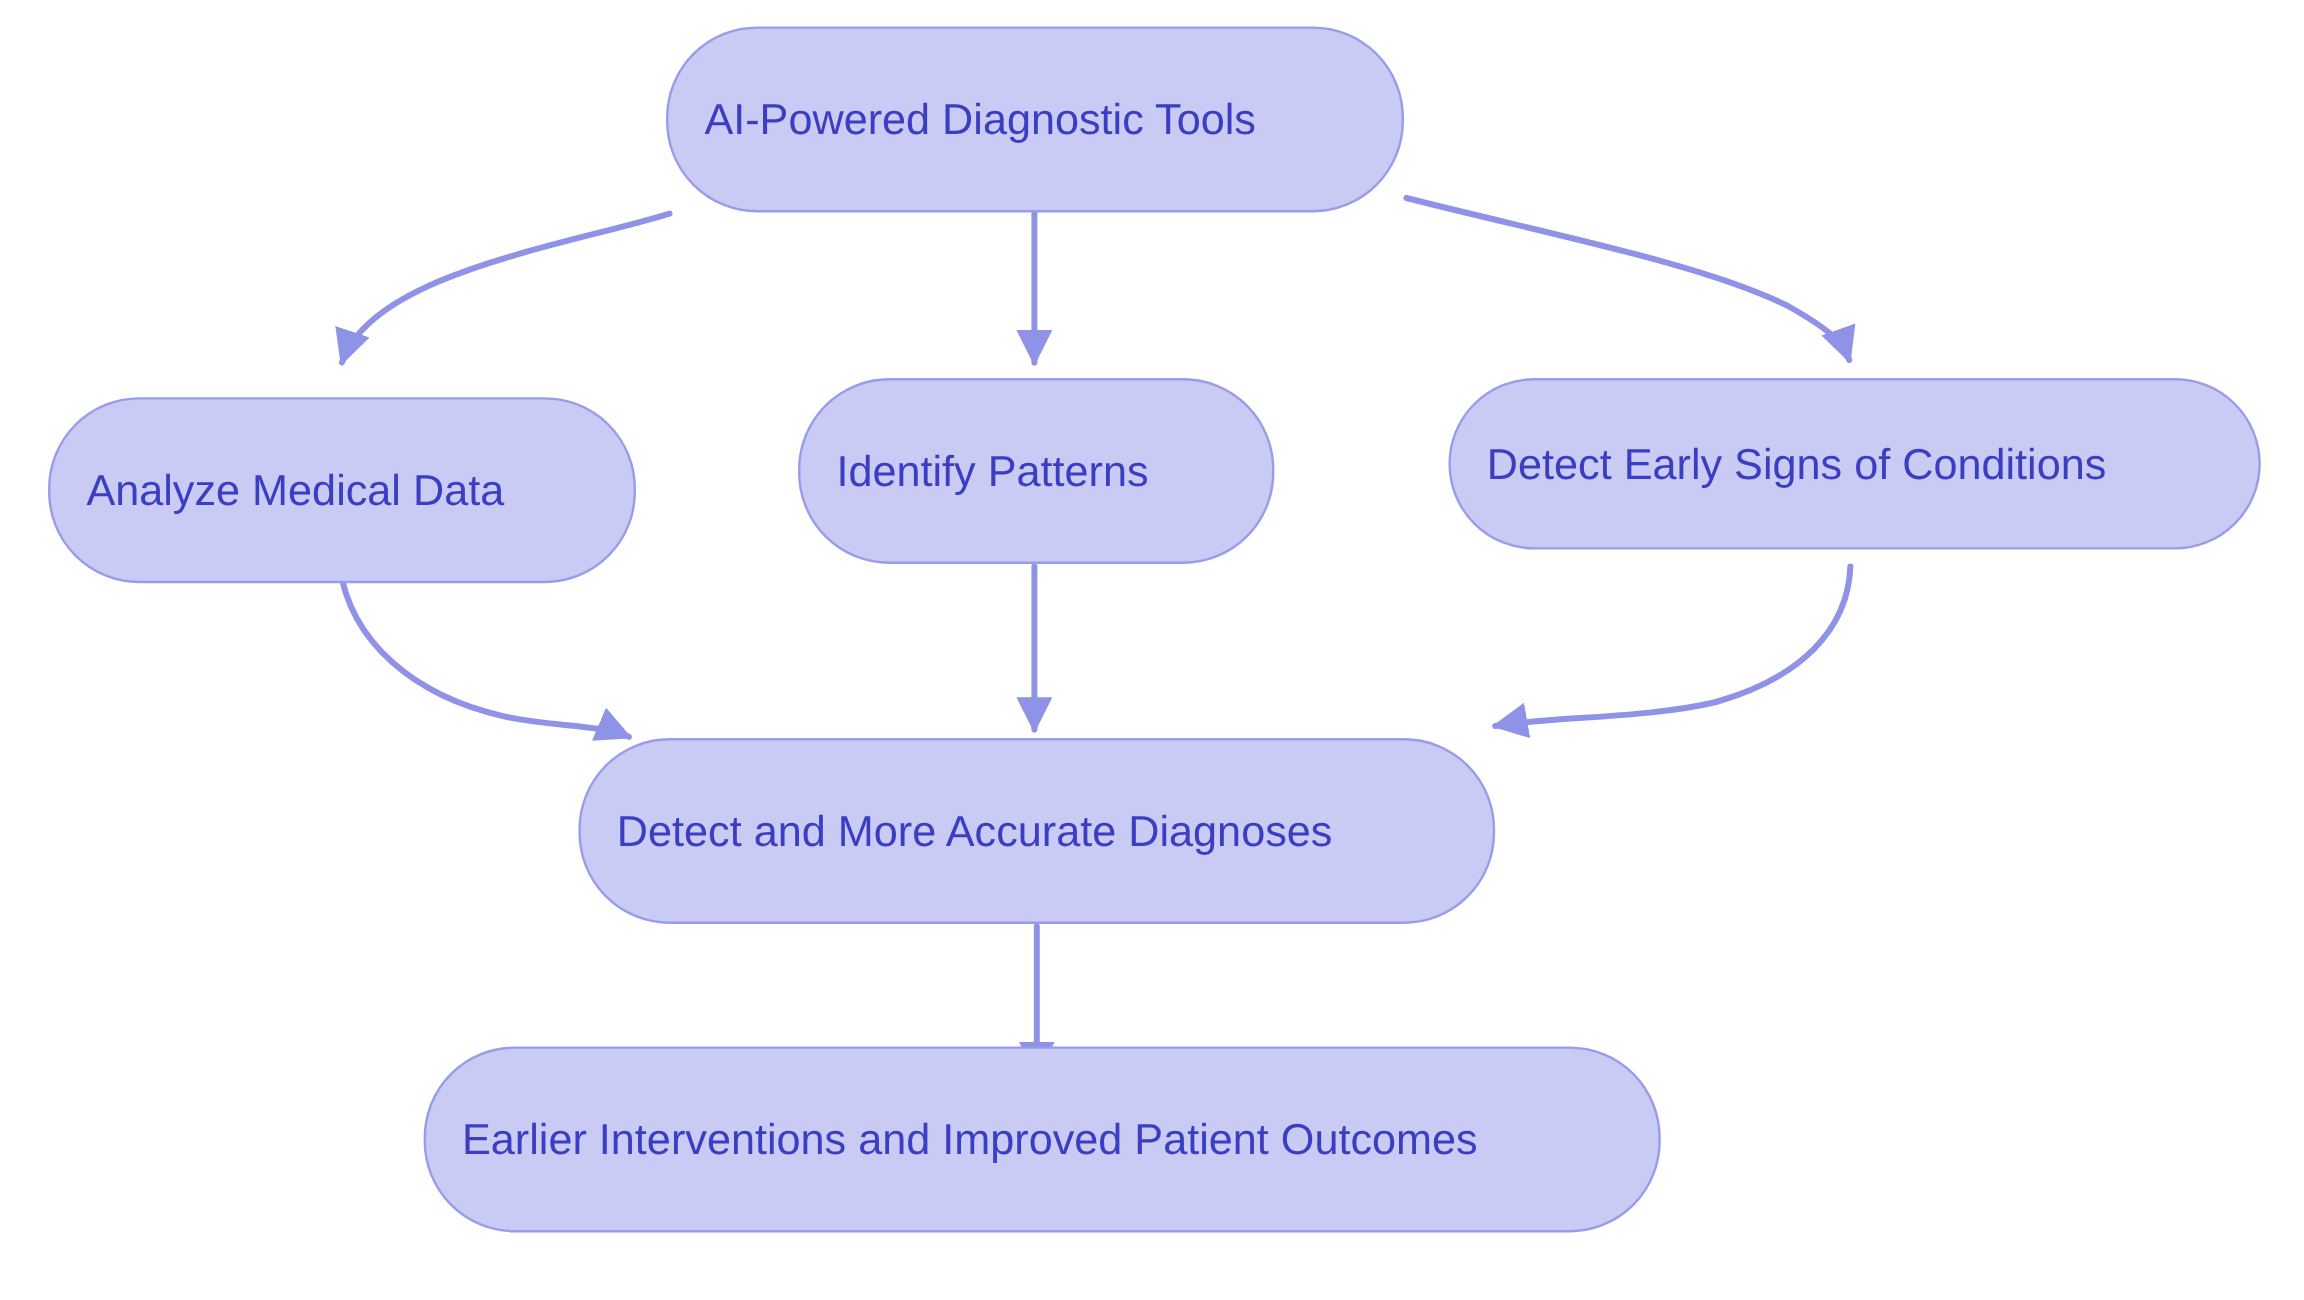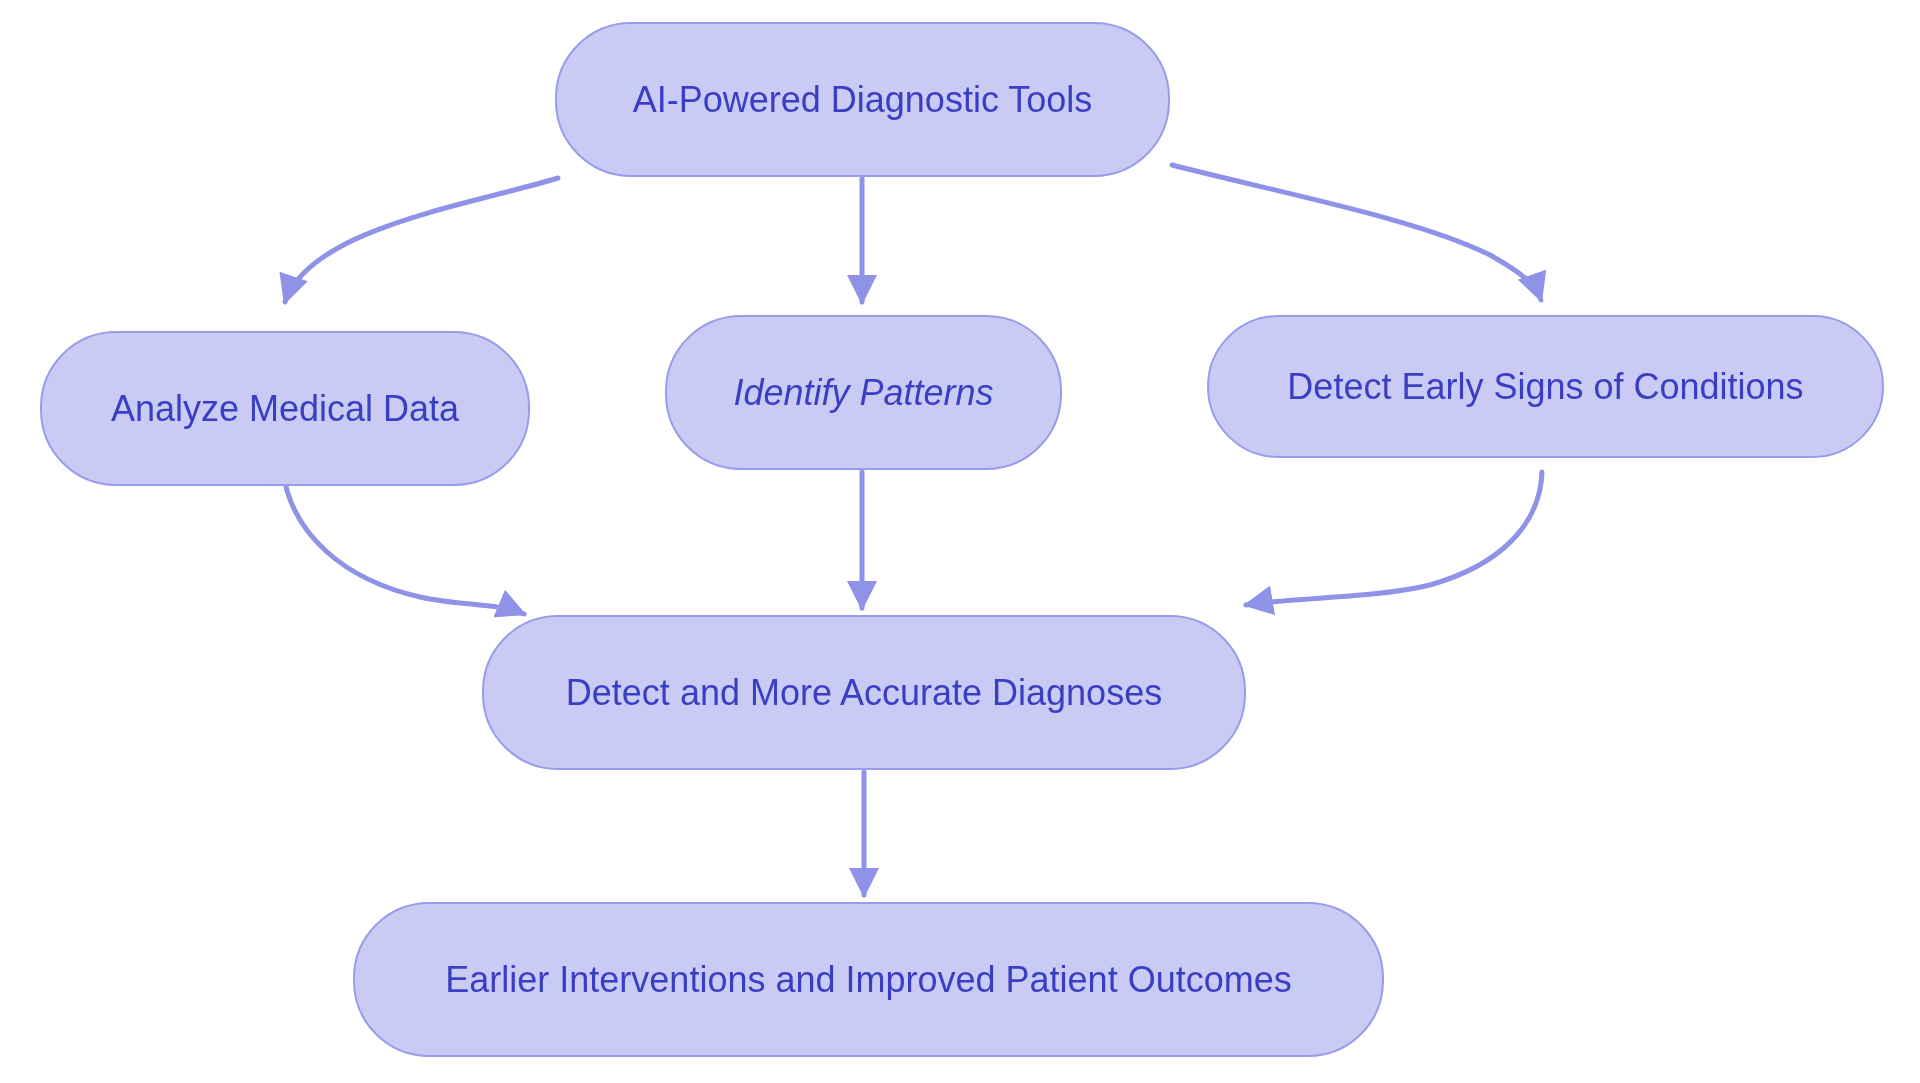--- a/index.html
+++ b/index.html
@@ -18,33 +18,32 @@
     pointer-events: none;
   }
   .node {
     position: absolute;
     box-sizing: border-box;
     background: #c9cbf4;
     border: 2.5px solid #989de9;
     border-radius: 76px;
     display: flex;
     align-items: center;
-    justify-content: center;
     text-align: center;
     color: #3a3ec2;
     font-size: 36px;
     line-height: 1.2;
     padding: 0 30px;
   }
   .node-root      { left: 555px;  top: 22px;  width: 615px;  height: 155px; }
   .node-analyze   { left: 40px;   top: 315px; width: 490px;  height: 155px; margin-top: 16px; }
-  .node-identify  { left: 665px;  top: 315px; width: 397px;  height: 155px; font-style: italic; }
+  .node-identify  { left: 665px;  top: 315px; width: 397px;  height: 155px; }
   .node-detect    { left: 1207px; top: 315px; width: 677px;  height: 143px; }
   .node-diagnoses { left: 482px;  top: 615px; width: 764px;  height: 155px; }
-  .node-outcomes  { left: 353px;  top: 902px; width: 1031px; height: 155px; }
+  .node-outcomes  { left: 353px;  top: 872px; width: 1031px; height: 155px; }
 </style>
 </head>
 <body>
 
 <div id="canvas">
 
   <svg id="edges" viewBox="0 0 1920 1083" xmlns="http://www.w3.org/2000/svg">
     <defs>
       <marker id="ah" viewBox="0 0 10 10" refX="9" refY="5" markerWidth="6" markerHeight="6" orient="auto-start-reverse" markerUnits="strokeWidth">
         <path d="M 0 0 L 10 5 L 0 10 z" fill="#8e93e8"></path>

